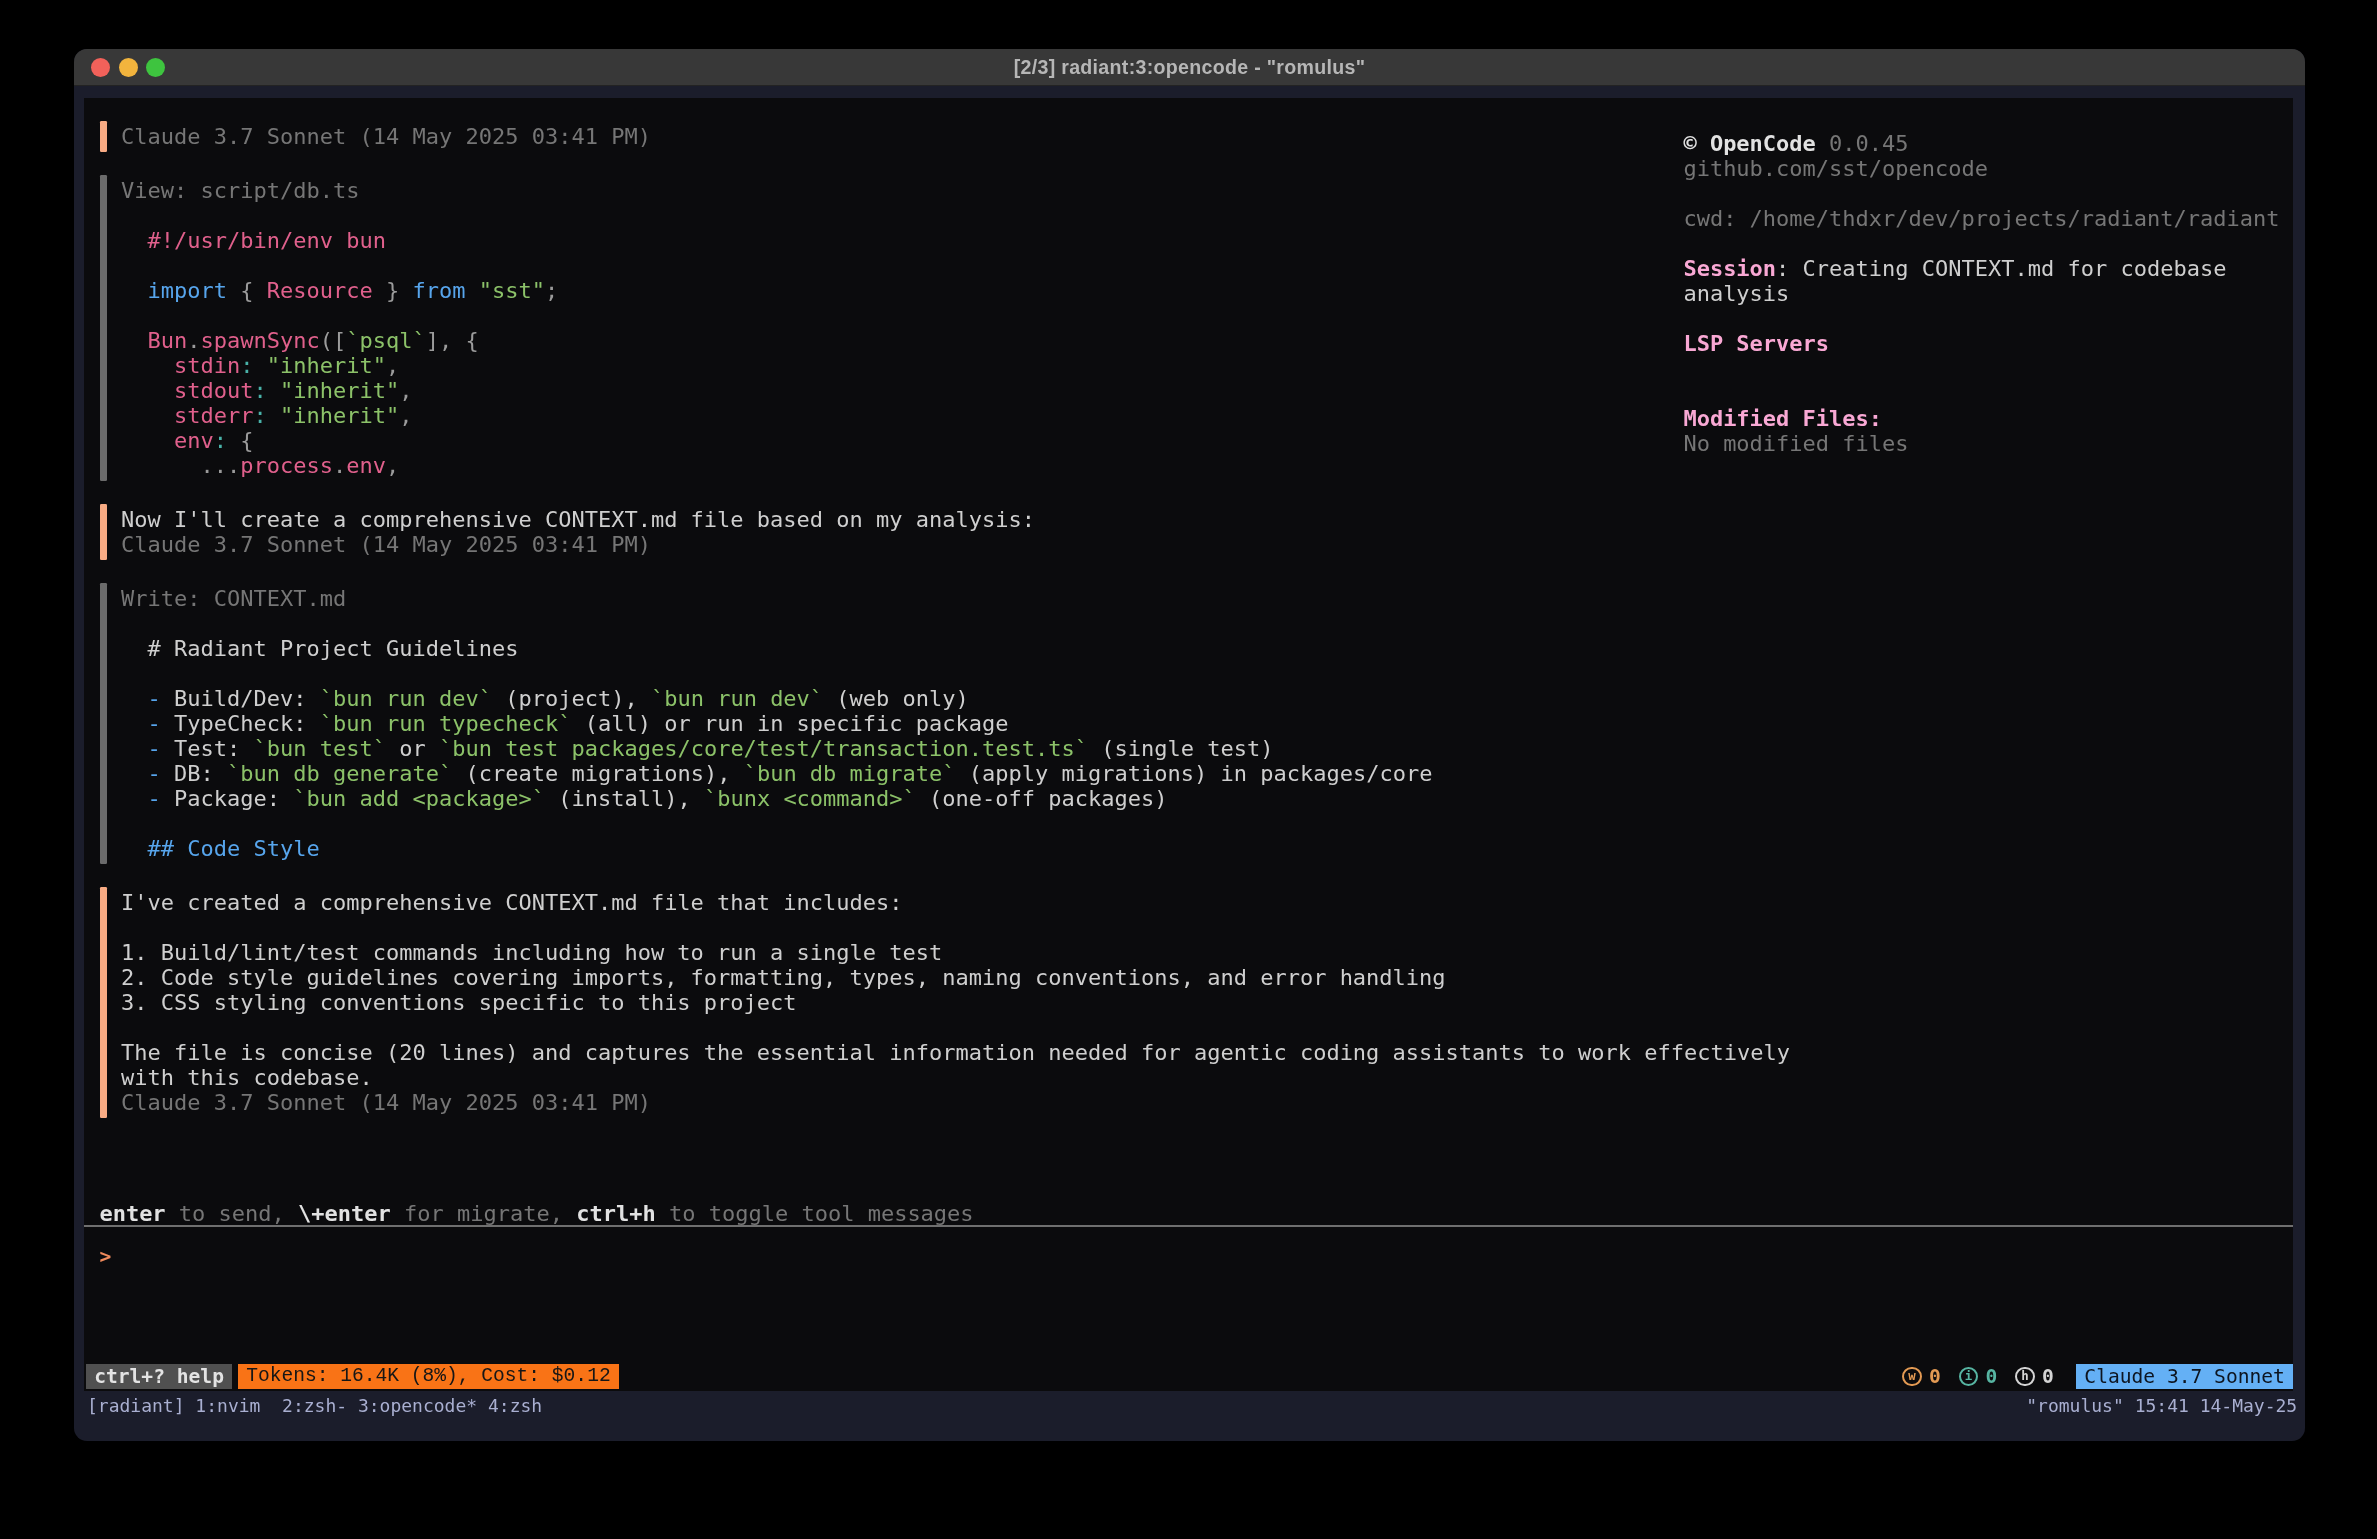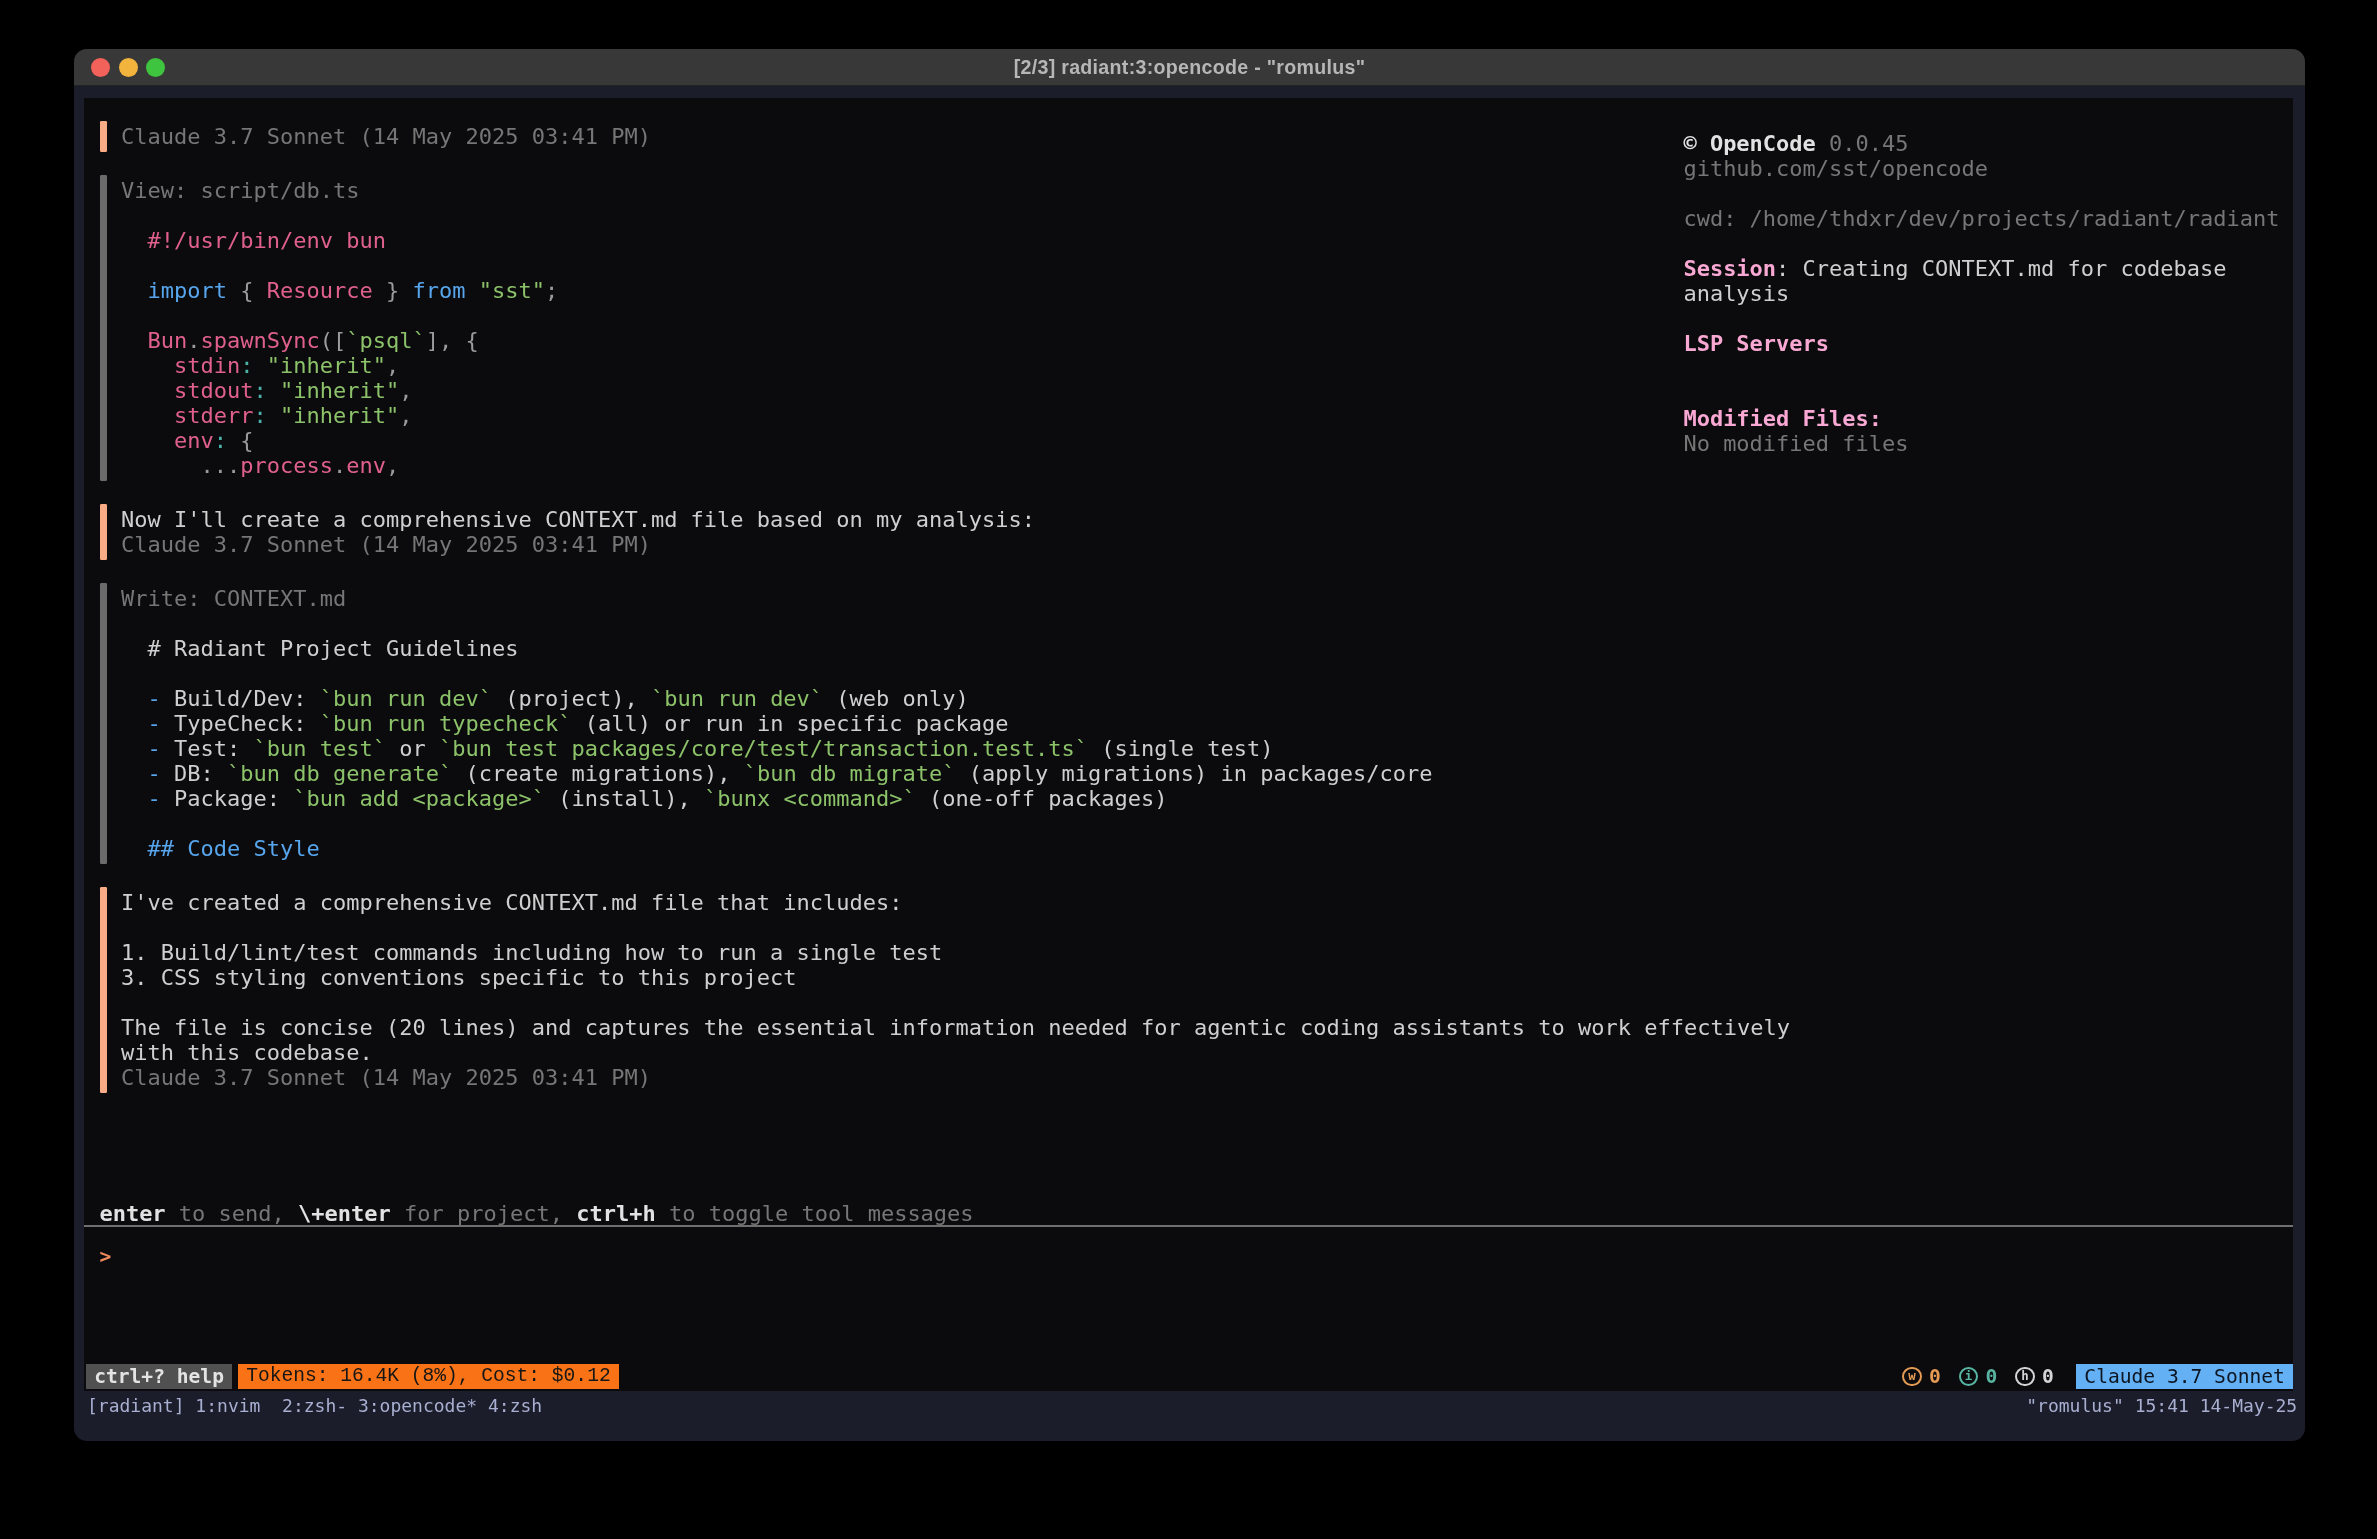--- a/index.html
+++ b/index.html
@@ -140,20 +140,21 @@
             <div class="ln"></div>
             <div class="ln"><span class="c-bl">  ## Code Style</span></div>
           </div>
         </div>
         <div class="block">
           <div class="bar orange"></div>
           <div class="lines">
             <div class="ln"><span class="c-w">I've created a comprehensive CONTEXT.md file that includes:</span></div>
             <div class="ln"></div>
             <div class="ln"><span class="c-w">1. Build/lint/test commands including how to run a single test</span></div>
+            <div class="ln"><span class="c-w">2. Code style guidelines covering imports, formatting, types, naming conventions, and error handling</span></div>
             <div class="ln"><span class="c-w">3. CSS styling conventions specific to this project</span></div>
             <div class="ln"></div>
             <div class="ln"><span class="c-w">The file is concise (20 lines) and captures the essential information needed for agentic coding assistants to work effectively</span></div>
             <div class="ln"><span class="c-w">with this codebase.</span></div>
             <div class="ln"><span class="c-g">Claude 3.7 Sonnet (14 May 2025 03:41 PM)</span></div>
           </div>
         </div>
       </div>
     <div id="sidebar">
         <div class="ln"><span class="c-bw">© OpenCode</span><span class="c-g"> 0.0.45</span></div>
@@ -164,21 +165,21 @@
         <div class="ln"><span class="c-ob">Session</span><span class="c-w">: Creating CONTEXT.md for codebase</span></div>
         <div class="ln"><span class="c-w">analysis</span></div>
         <div class="ln"></div>
         <div class="ln"><span class="c-ob">LSP Servers</span></div>
         <div class="ln"></div>
         <div class="ln"></div>
         <div class="ln"><span class="c-ob">Modified Files:</span></div>
         <div class="ln"><span class="c-g">No modified files</span></div>
       </div>
 
-    <div id="hint" class="hintline"><div class="ln"><span class="c-bw">enter</span><span class="c-g"> to send, </span><span class="c-bw">\+enter</span><span class="c-g"> for project, </span><span class="c-bw">ctrl+h</span><span class="c-g"> to toggle tool messages</span></div></div>
+    <div id="hint" class="hintline"><div class="ln"><span class="c-bw">enter</span><span class="c-g"> to send, </span><span class="c-bw">\+enter</span><span class="c-g"> for migrate, </span><span class="c-bw">ctrl+h</span><span class="c-g"> to toggle tool messages</span></div></div>
     <div class="divider"></div>
     <div class="prompt">
       <span class="caret">&gt;</span>
     </div>
 
     <div class="statusrow">
       <span class="chip help">ctrl+? help</span>
       <span class="chip tokens">Tokens: 16.4K (8%), Cost: $0.12</span>
       <span class="spacer"></span>
       <span id="badges">

